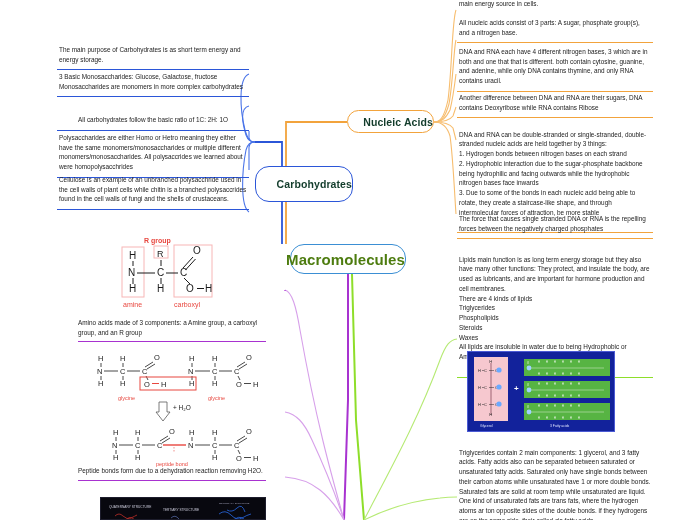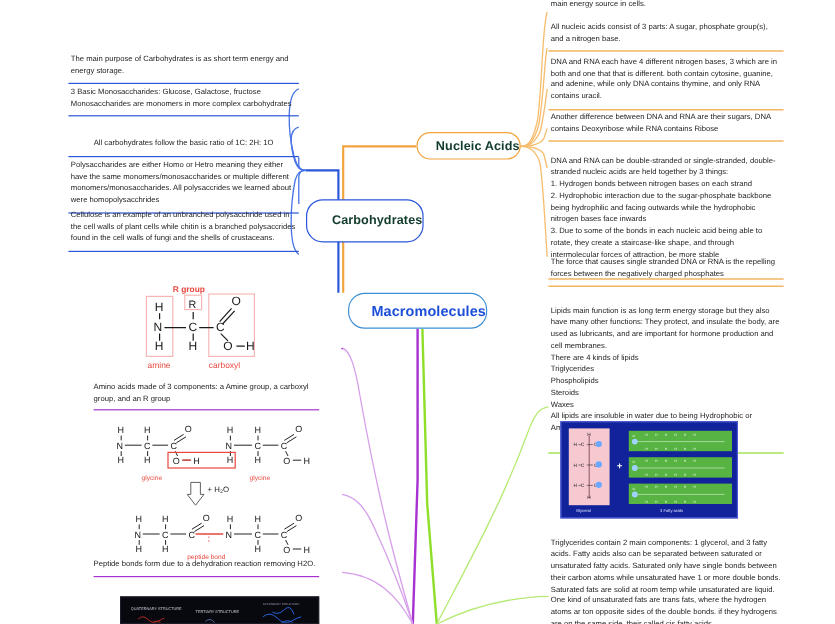--- a/index.html
+++ b/index.html
@@ -44,22 +44,22 @@
   .node-label {
     font-weight: bold;
     letter-spacing: .1px;
   }
   #node-macromolecules {
     left: 290px; top: 244px;
     width: 116px; height: 30px;
     border: 1.6px solid #3b8fd4;
   }
   #node-macromolecules .node-label {
-    font-size: 12px;
-    color: #1d4ed8;
+    font-size: 15px;
+    color: #4d7c0f;
   }
   #node-carbohydrates {
     left: 255px; top: 130px;
     width: 98px; height: 36px;
     border: 1.6px solid #2b56d8;
     margin-top: 36px;
   }
   #node-carbohydrates .node-label {
     font-size: 10.5px;
     color: #123c2b;

